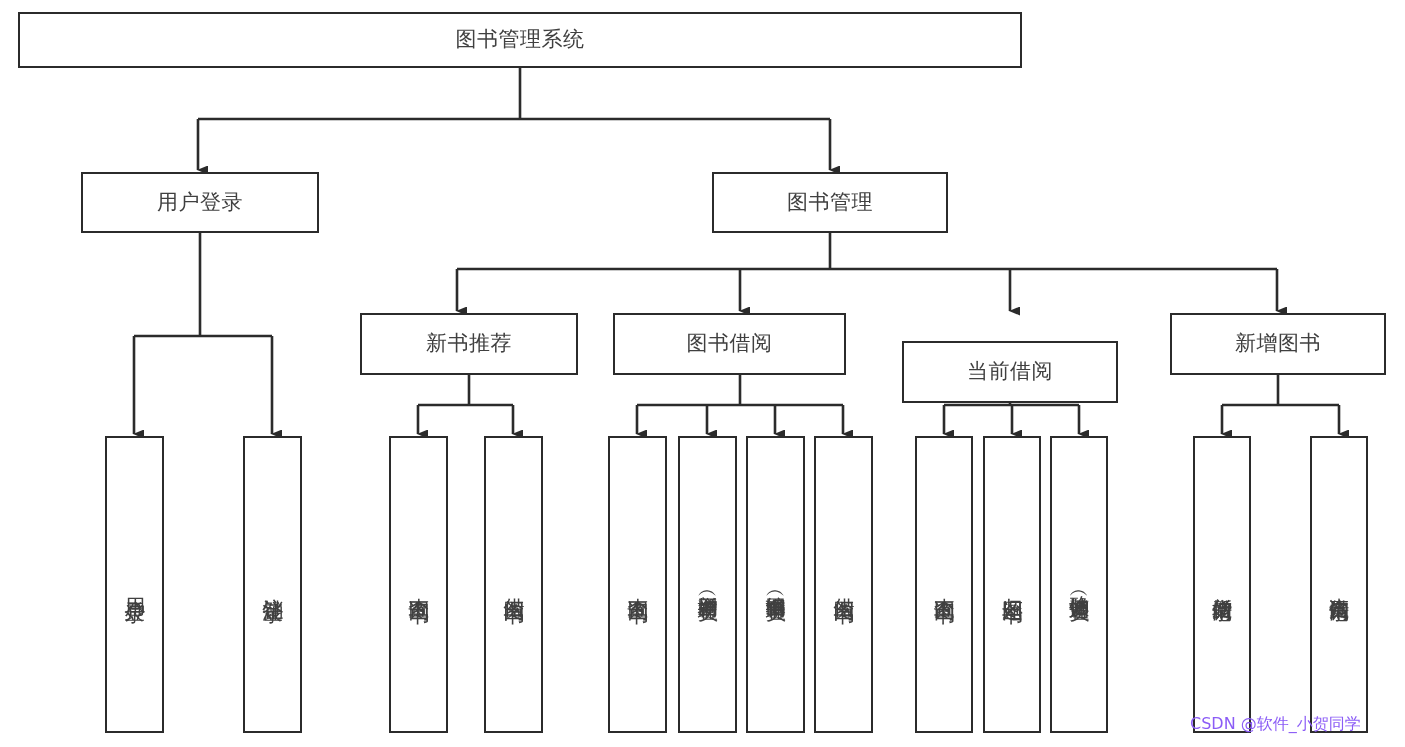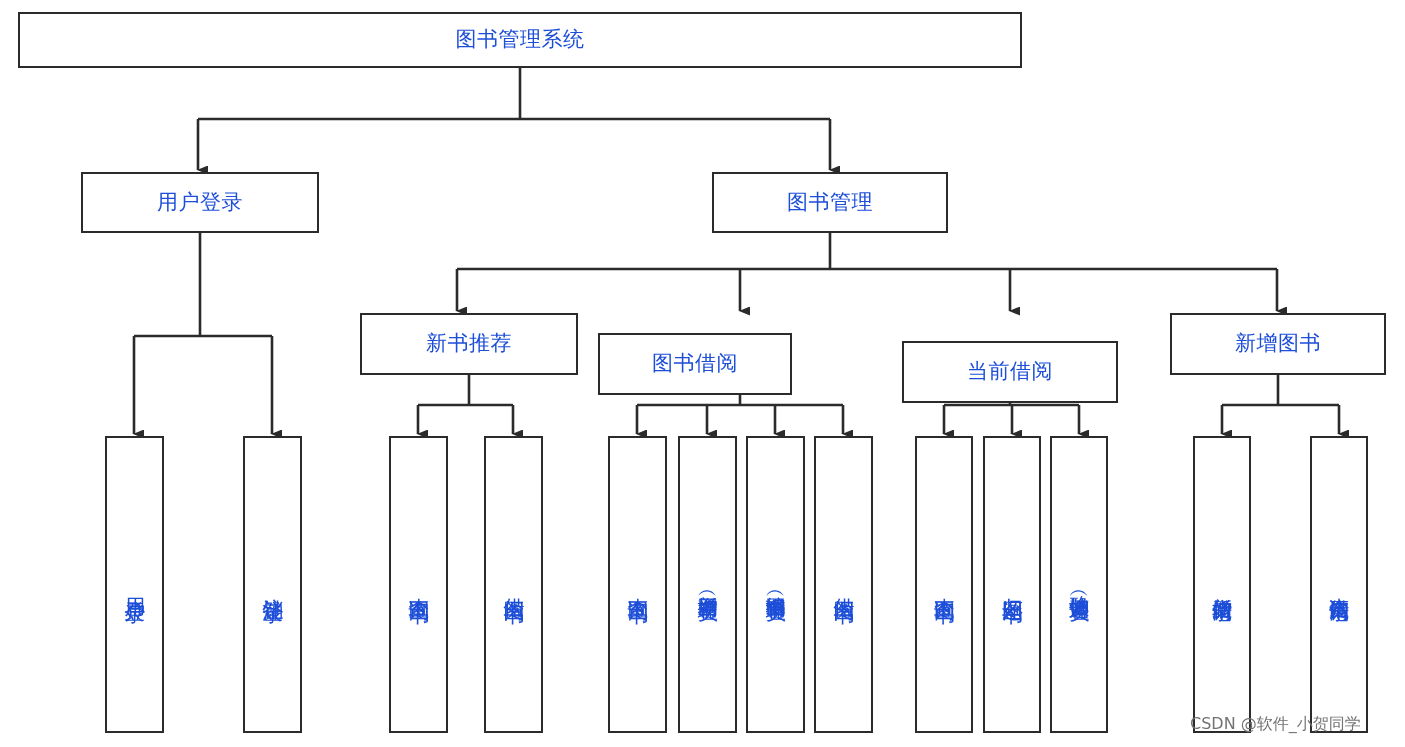--- a/index.html
+++ b/index.html
@@ -28,21 +28,21 @@
     position: absolute;
     box-sizing: border-box;
     border: 2px solid #2b2b2b;
     background: #ffffff;
     display: flex;
     align-items: center;
     justify-content: center;
     overflow: hidden;
   }
   .node-label {
-    color: #1d4ed8;
+    color: #404040;
     font-family: "DejaVu Sans", "Liberation Sans", sans-serif;
     text-align: center;
     line-height: 1.12;
     letter-spacing: 0.5px;
     white-space: pre-line;
   }
   .node-h .node-label {
     font-size: 21px;
   }
   .node-v {
@@ -124,21 +124,21 @@
       </div>
       <div class="node-box node-h" style="left: 81px; top: 172px; width: 238px; height: 61px;">
         <span class="node-label">用户登录</span>
       </div>
       <div class="node-box node-h" style="left: 712px; top: 172px; width: 236px; height: 61px; align-items: center;">
         <span class="node-label">图书管理</span>
       </div>
       <div class="node-box node-h" style="left: 360px; top: 313px; width: 218px; height: 62px; justify-content: center;">
         <span class="node-label">新书推荐</span>
       </div>
-      <div class="node-box node-h" style="left: 598px; top: 313px; width: 194px; height: 62px; margin-top: 20px;">
+      <div class="node-box node-h" style="left: 613px; top: 313px; width: 233px; height: 62px;">
         <span class="node-label">图书借阅</span>
       </div>
       <div class="node-box node-h" style="left: 902px; top: 313px; width: 216px; height: 62px; margin-top: 28px;">
         <span class="node-label">当前借阅</span>
       </div>
       <div class="node-box node-h" style="left: 1170px; top: 313px; width: 216px; height: 62px;">
         <span class="node-label">新增图书</span>
       </div>
       <div class="node-box node-v" style="left: 105px; top: 436px; width: 59px; height: 297px;">
         <span class="node-label">用户登录</span>
@@ -174,15 +174,15 @@
         <span class="node-label">确认归还（管理员）</span>
       </div>
       <div class="node-box node-v narrow" style="left: 1193px; top: 436px; width: 58px; height: 297px;">
         <span class="node-label">新增借阅记录</span>
       </div>
       <div class="node-box node-v narrow" style="left: 1310px; top: 436px; width: 58px; height: 297px;">
         <span class="node-label">查询借阅记录</span>
       </div>
     </div>
 
-  <div class="watermark" style="left: 1190px; top: 714px; color: #737373;">CSDN @软件_小贺同学</div>
+  <div class="watermark" style="left: 1190px; top: 714px; color: #8b5cf6;">CSDN @软件_小贺同学</div>
 
 </div>
 
 </body></html>

